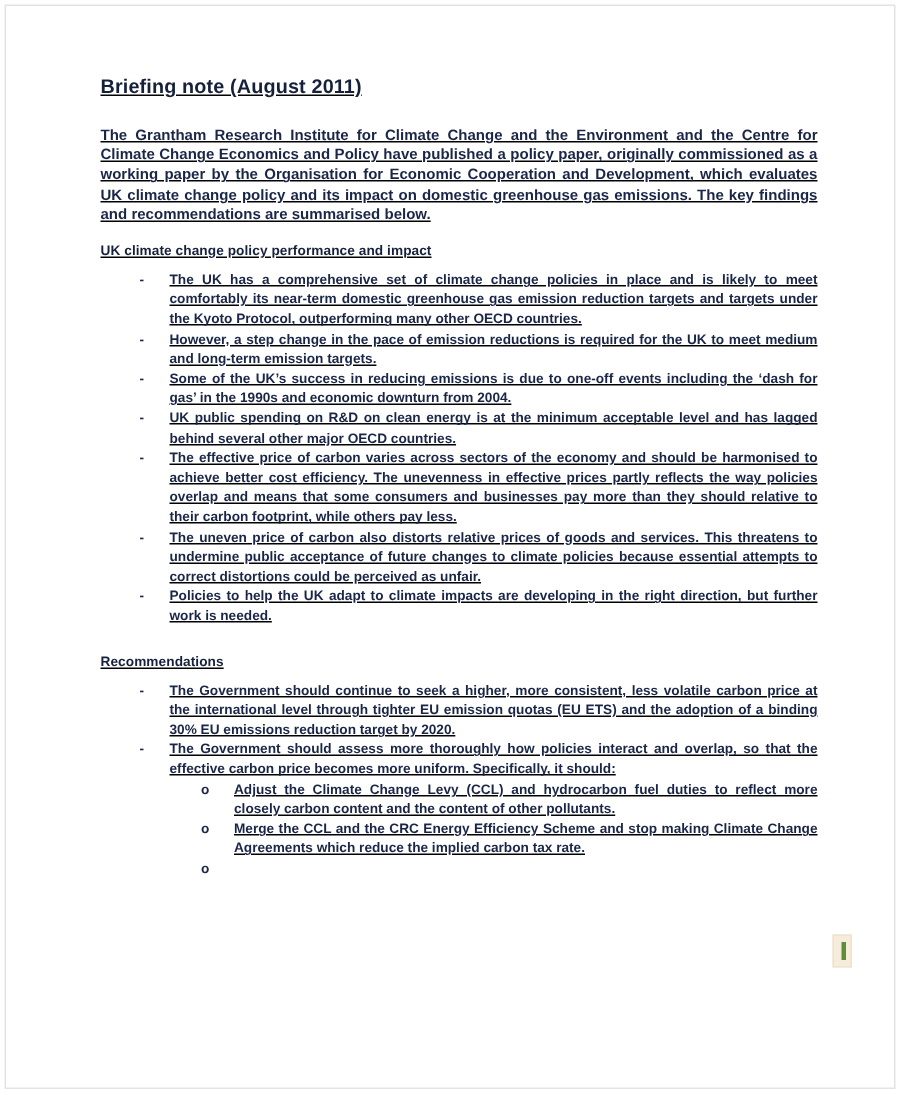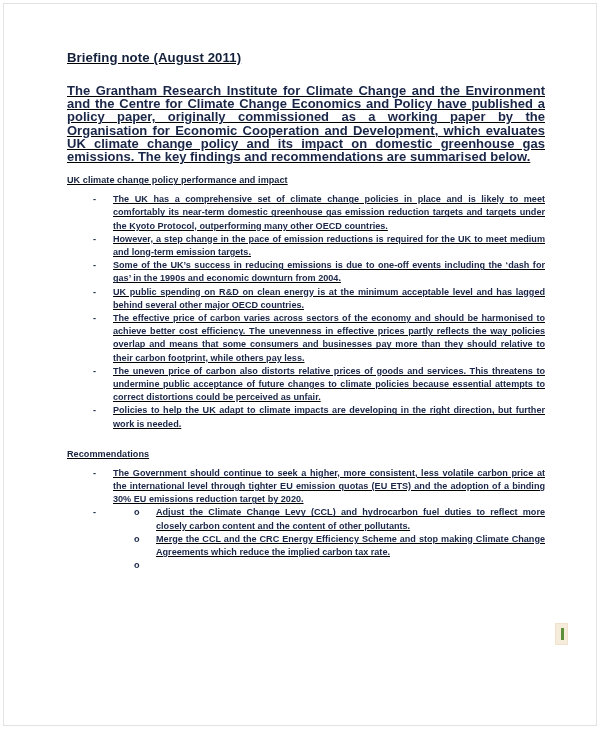--- a/index.html
+++ b/index.html
@@ -57,21 +57,21 @@
   .section-heading {
     font-size: 9.1px;
     font-weight: bold;
     color: #16223d;
     line-height: 13px;
     letter-spacing: 0.05px;
   }
 
   
   .para {
-    font-size: 13px;
+    font-size: 10px;
     font-weight: bold;
     color: #1a2647;
     line-height: 13.2px;
     text-align: justify;
     letter-spacing: 0.01px;
   }
 
   .spacer-lg { height: 17px; }
   .spacer-md { height: 11px; }
   .spacer-sm { height: 6px; }
@@ -198,20 +198,21 @@
 
       <div class="spacer-sm"></div>
 
       <ul class="bullet-list">
         <li class="bullet-item">
           <span class="marker">-</span>
           <span>The Government should continue to seek a higher, more consistent, less volatile carbon price at the international level through tighter EU emission quotas (EU ETS) and the adoption of a binding 30% EU emissions reduction target by 2020.</span>
         </li>
         <li class="bullet-item">
           <span class="marker">-</span>
+          <span>The Government should assess more thoroughly how policies interact and overlap, so that the effective carbon price becomes more uniform.  Specifically, it should:</span>
         </li>
       </ul>
 
       <ul class="sub-list">
         <li class="sub-item">
           <span class="marker">o</span>
           <span>Adjust the Climate Change Levy (CCL) and hydrocarbon fuel duties to reflect more closely carbon content and the content of other pollutants.</span>
         </li>
         <li class="sub-item">
           <span class="marker">o</span>

